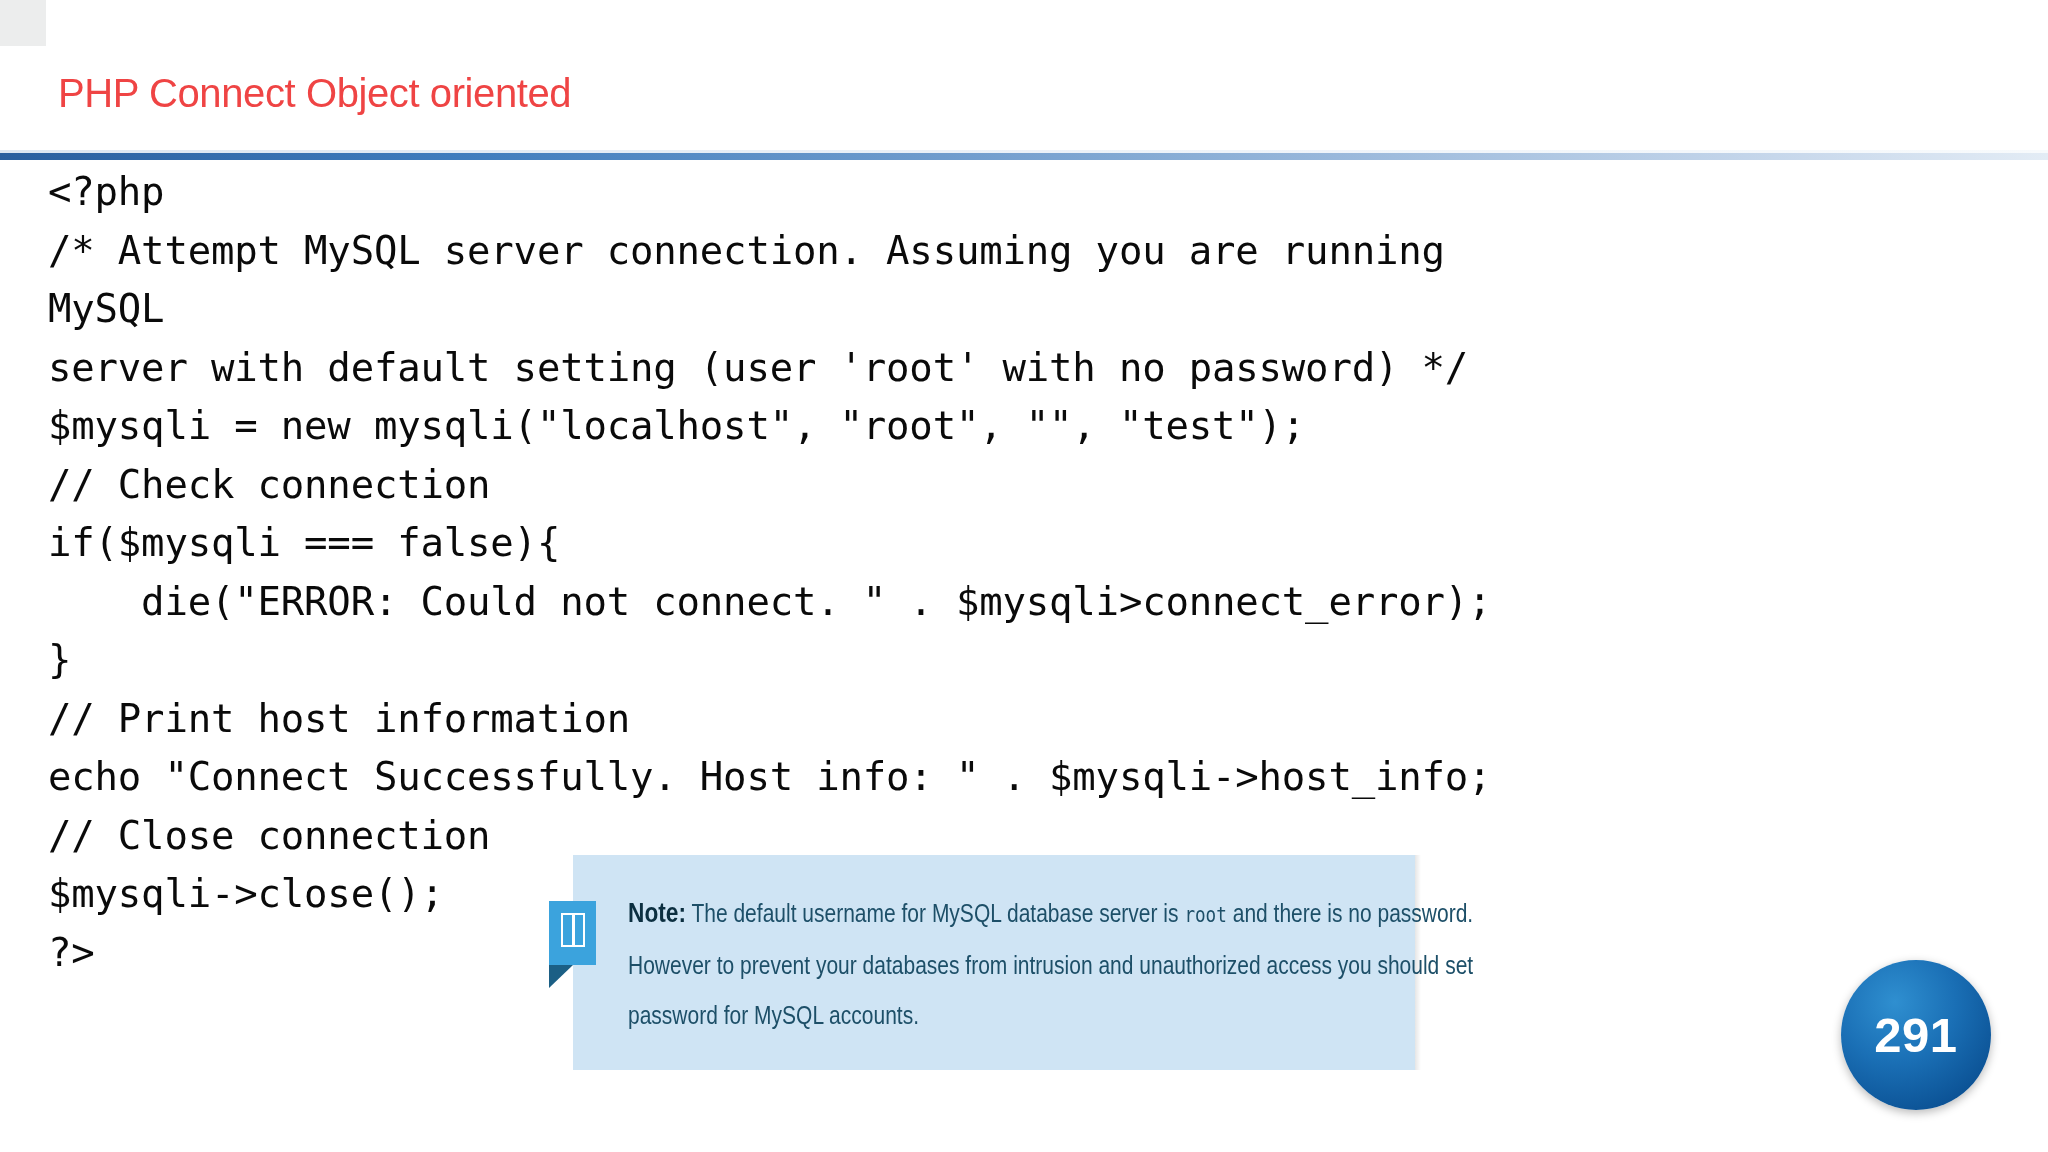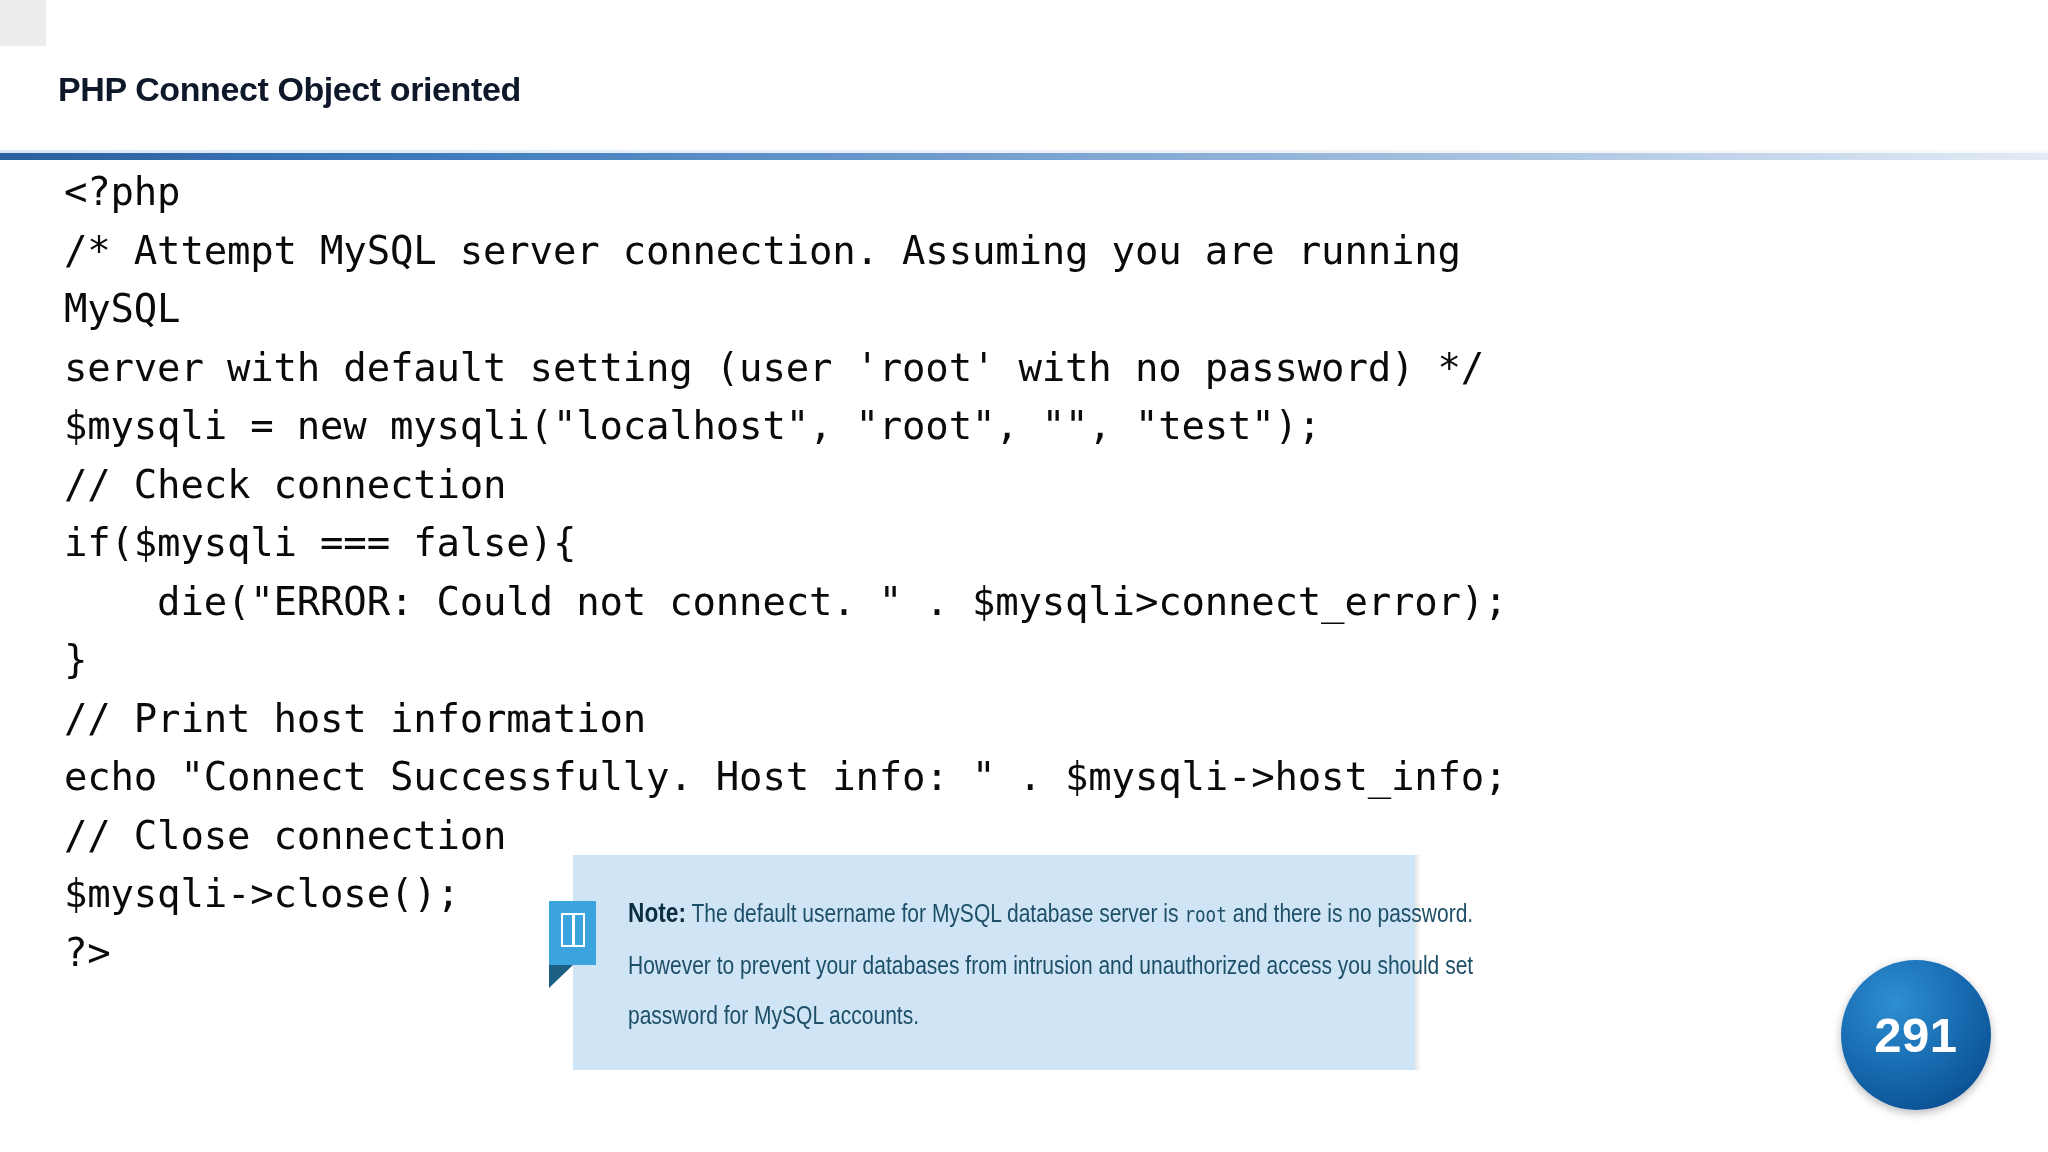--- a/index.html
+++ b/index.html
@@ -21,23 +21,23 @@
     left: 0; top: 0;
     width: 46px; height: 46px;
     background: #eceded;
   }
 
   
   #slide-title {
     position: absolute;
     left: 58px;
     top: 72px;
-    font-size: 34px;
-    font-weight: bold;
-    color: #0f172a;
+    font-size: 40px;
+    font-weight: normal;
+    color: #ef4444;
     letter-spacing: -0.4px;
     white-space: nowrap;
     line-height: 1.05;
   }
 
   
   #title-rule {
     position: absolute;
     left: 0;
     top: 153px;
@@ -65,21 +65,20 @@
     position: absolute;
     left: 48px;
     top: 163px;
     width: 1800px;
     font-family: "DejaVu Sans Mono", "Liberation Mono", monospace;
     font-size: 39px;
     line-height: 58.5px;
     color: #0a0a0a;
     white-space: pre;
     letter-spacing: -0.2px;
-    margin-left: 16px;
   }
   #code-block .code-line {
     height: 58.5px;
     white-space: pre;
   }
 
   
   #note-box {
     position: absolute;
     left: 573px;

